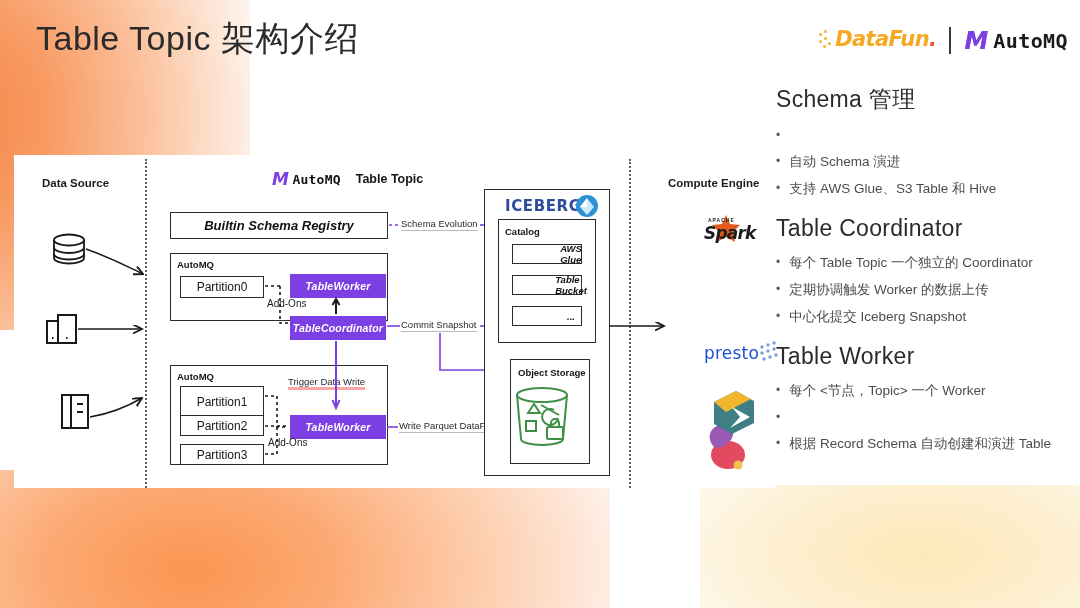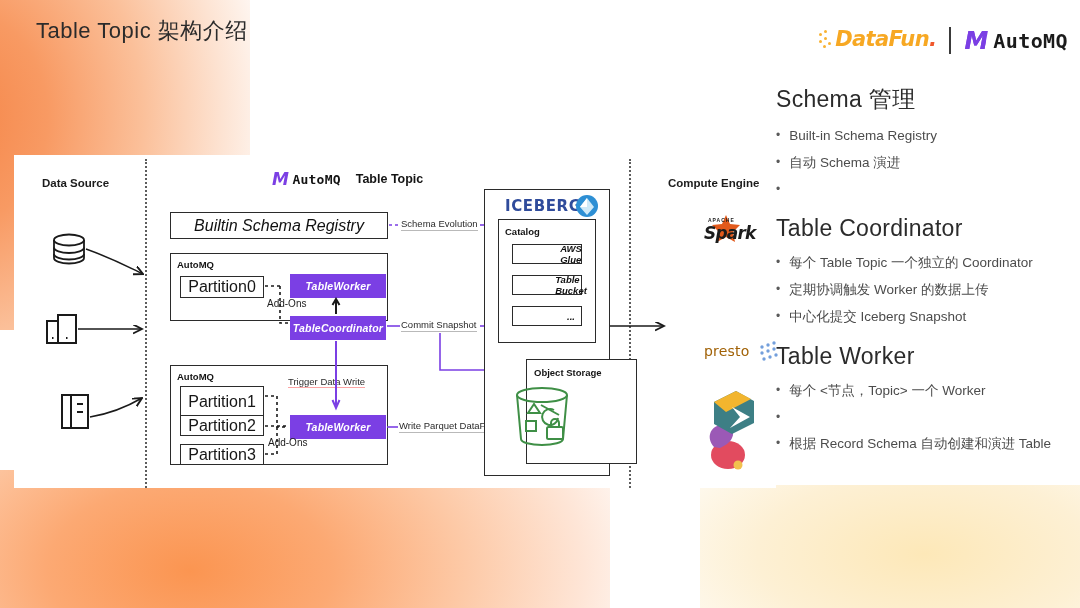--- a/index.html
+++ b/index.html
@@ -21,21 +21,21 @@
   }
   .bg-br {
     position:absolute; left:700px; top:485px; width:560px; height:230px;
     background:radial-gradient(ellipse at 40% 30%, #fde8b8 0%, #fdf0d4 35%, rgba(255,255,255,0) 72%);
     pointer-events:none;
   }
 
   
   .page-title {
     position:absolute; left:36px; top:16px;
-    font-size:22px; font-weight:400; color:#2b2b2b; letter-spacing:.5px;
+    font-size:34px; font-weight:400; color:#2b2b2b; letter-spacing:.5px;
     white-space:nowrap;
   }
   .brandbar { position:absolute; right:12px; top:27px; display:flex; align-items:flex-start; gap:13px; }
   .brand-sep { width:2px; height:27px; background:#3a3a3a; }
   .datafun { display:flex; align-items:center; gap:3px; }
   .df-dots { width:13px; height:19px; position:relative; }
   .df-dots i { position:absolute; width:3px; height:3px; border-radius:50%; background:#f9b233; }
   .df-word { font-size:21px; font-weight:700; font-style:italic; color:#f7a823; letter-spacing:-.6px; font-family:"DejaVu Sans",sans-serif; }
   .df-word .dot { color:#f0572b; }
   .automq-logo { display:flex; align-items:center; gap:7px; }
@@ -54,21 +54,21 @@
 
   .sec-head { position:absolute; display:flex; align-items:center; gap:5px; white-space:nowrap; }
   .sec-head .m { font-size:17px; font-weight:700; font-style:italic; color:#7b3fe4; letter-spacing:-1.4px; font-family:"DejaVu Sans",sans-serif;}
   .sec-head .w { font-size:13px; font-weight:700; color:#141414; letter-spacing:.2px; font-family:"DejaVu Sans Mono",monospace;}
   .sec-head .t { font-size:12.5px; font-weight:700; color:#141414;margin-left:10px; }
 
   .box { position:absolute; border:1.6px solid #2b2b2b; background:#fff; }
   .box.thin { border-width:1.3px; }
   .box-lbl { position:absolute; font-size:9.5px; font-weight:700; color:#141414; }
   .ctr { display:flex; align-items:center; justify-content:center; text-align:center; }
-  .part { font-size:16px; color:#161616; }
+  .part { font-size:12px; color:#161616; }
   .purple-box {
     position:absolute; background:#7b3fe4; color:#fff;
     font-size:10.5px; font-weight:700; font-style:italic;
     display:flex; align-items:center; justify-content:center; letter-spacing:.2px;
   }
   .addons { position:absolute; font-size:10px; color:#1c1c1c; white-space:nowrap; }
   .flowlbl { position:absolute; font-size:9.5px; color:#2b2b2b; white-space:nowrap;
              border-bottom:1px solid #b9b9b9; padding-bottom:1px; }
   .iceberg-word { position:absolute; font-size:15px; font-weight:700; color:#2f4b9b; letter-spacing:.6px; font-family:"DejaVu Sans",sans-serif;}
   .cat-item { position:absolute; border:1.3px solid #2b2b2b; background:#fff;
@@ -164,21 +164,21 @@
       <marker id="arpf" markerWidth="8" markerHeight="8" refX="5" refY="6" orient="auto">
         <path d="M0,0 L2.6,6 L5.2,0" fill="none" stroke="#7b3fe4" stroke-width="1.4"></path>
       </marker>
       <marker id="arkf" markerWidth="8" markerHeight="8" refX="5" refY="6" orient="auto">
         <path d="M0,0 L2.6,6 L5.2,0" fill="none" stroke="#1a1a1a" stroke-width="1.4"></path>
       </marker>
     </defs>
   </svg>
 
   <div class="box ctr" style="left:156px; top:57px; width:218px; height:27px;">
-    <span style="font-size:16px;font-weight:400;font-style:italic;color:#111;">Builtin Schema Registry</span>
+    <span style="font-size:13px;font-weight:700;font-style:italic;color:#111;">Builtin Schema Registry</span>
   </div>
 
   <div class="box" style="left:156px; top:98px; width:218px; height:68px;">
     <div class="box-lbl" style="left:6px; top:5px;">AutoMQ</div>
   </div>
   <div class="box thin ctr" style="left:166px; top:121px; width:84px; height:22px;">
     <span class="part">Partition0</span>
   </div>
   <div class="purple-box" style="left:276px; top:119px; width:96px; height:24px;">
     <span>TableWorker</span>
@@ -197,21 +197,21 @@
   <div class="box thin ctr" style="left:166px; top:260px; width:84px; height:21px;">
     <span class="part">Partition2</span>
   </div>
   <div class="box thin ctr" style="left:166px; top:289px; width:84px; height:21px;">
     <span class="part">Partition3</span>
   </div>
   <div class="purple-box" style="left:276px; top:260px; width:96px; height:24px;">
     <span>TableWorker</span>
   </div>
   <div class="addons" style="left:254px; top:282px;">Add-Ons</div>
-  <div class="flowlbl" style="left:274px; top:221px; border:none;"><span style="border-bottom:1px solid #fca5a5;text-align:right;">Trigger Data Write</span></div>
+  <div class="flowlbl" style="left:274px; top:221px; border:none;"><span style="border-bottom:3px solid #fca5a5;text-align:right;">Trigger Data Write</span></div>
 
   <svg class="svg-abs" width="762" height="333">
 
     <path d="M251 131 L266 131" stroke="#1a1a1a" stroke-width="1.6" fill="none" stroke-dasharray="3,3"></path>
     <path d="M266 131 L266 168 L274 168" stroke="#1a1a1a" stroke-width="1.6" fill="none" stroke-dasharray="3,3"></path>
 
     <path d="M322 159 L322 146" stroke="#1a1a1a" stroke-width="2" fill="none"></path>
     <path d="M318.5 150 L322 144 L325.5 150" stroke="#1a1a1a" stroke-width="2" fill="none"></path>
 
     <path d="M322 186 L322 250" stroke="#7b3fe4" stroke-width="2" fill="none"></path>
@@ -260,21 +260,21 @@
   <div class="cat-item" style="left:498px; top:89px; width:70px; height:20px;">
     <span>AWS Glue</span>
   </div>
   <div class="cat-item" style="left:498px; top:120px; width:70px; height:20px;">
     <span>Table Bucket</span>
   </div>
   <div class="cat-item" style="left:498px; top:151px; width:70px; height:20px;">
     <span>...</span>
   </div>
 
-  <div class="box thin" style="left:512px; top:204px; width:111px; height:105px;">
+  <div class="box thin" style="left:496px; top:204px; width:80px; height:105px;">
     <div class="box-lbl" style="left:7px; top:7px;">Object Storage</div>
   </div>
   <svg class="svg-abs" width="762" height="333">
     <g stroke="#3f8f46" stroke-width="2" fill="none">
       <ellipse cx="528" cy="240" rx="25" ry="7"></ellipse>
       <path d="M503 240 L507 284 a21 6 0 0 0 42 0 L553 240"></path>
       <polygon points="514,258 520,249 526,258"></polygon>
       <rect x="512" y="266" width="10" height="10"></rect>
       <path d="M540 255 a8 8 0 1 0 4 8"></path>
       <path d="M527 250 L545 260"></path>
@@ -311,37 +311,37 @@
     </g>
 
     <g>
       <path d="M700 247 L722 236 L740 246 L740 268 L718 279 L700 269 Z" fill="#3d7f85"></path>
       <path d="M700 247 L722 236 L737 244 L712 257 Z" fill="#f2b52e"></path>
       <path d="M718 252 L736 262 L716 273 L726 262 Z" fill="#ffffff"></path>
     </g>
   </svg>
   <div style="position:absolute; left:690px; top:68px; font-size:17px; font-weight:700; font-style:italic; color:#1c1c1c; letter-spacing:-.8px; font-family:'DejaVu Sans',sans-serif;">Spark</div>
   <div style="position:absolute; left:694px; top:62px; font-size:5px; font-weight:700; color:#1c1c1c; letter-spacing:1px;">APACHE</div>
-  <div style="position:absolute; left:690px; top:188px; font-size:14px; font-weight:400; color:#a16207; letter-spacing:.2px; font-family:'DejaVu Sans',sans-serif;">presto</div>
+  <div style="position:absolute; left:690px; top:188px; font-size:17px; font-weight:400; color:#1d4ed8; letter-spacing:.2px; font-family:'DejaVu Sans',sans-serif;">presto</div>
 </div>
 
 <div class="rightcol">
 
   <div class="rc-h">Schema 管理</div>
   <ul class="rc-list">
     <li class="rc-li">
         <span class="rc-bul">•</span>
-        <span>Built-in Schema Registry</span>
       </li>
     <li class="rc-li">
         <span class="rc-bul">•</span>
         <span>自动 Schema 演进</span>
       </li>
     <li class="rc-li">
         <span class="rc-bul">•</span>
+        <span>支持 AWS Glue、S3 Table 和 Hive</span>
       </li>
   </ul>
 
   <div class="rc-h gap">Table Coordinator</div>
   <ul class="rc-list">
     <li class="rc-li">
         <span class="rc-bul">•</span>
         <span>每个 Table Topic 一个独立的 Coordinator</span>
       </li>
     <li class="rc-li">

